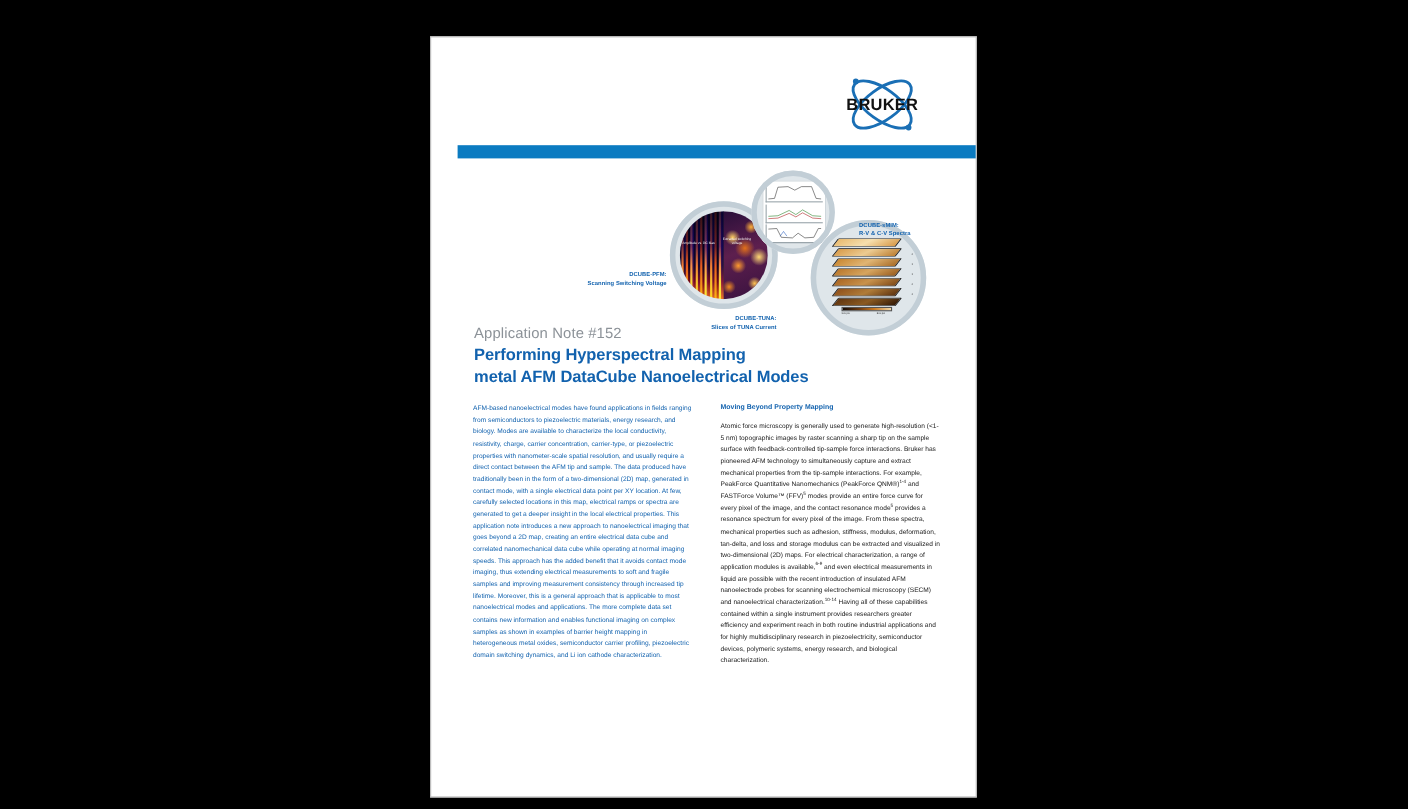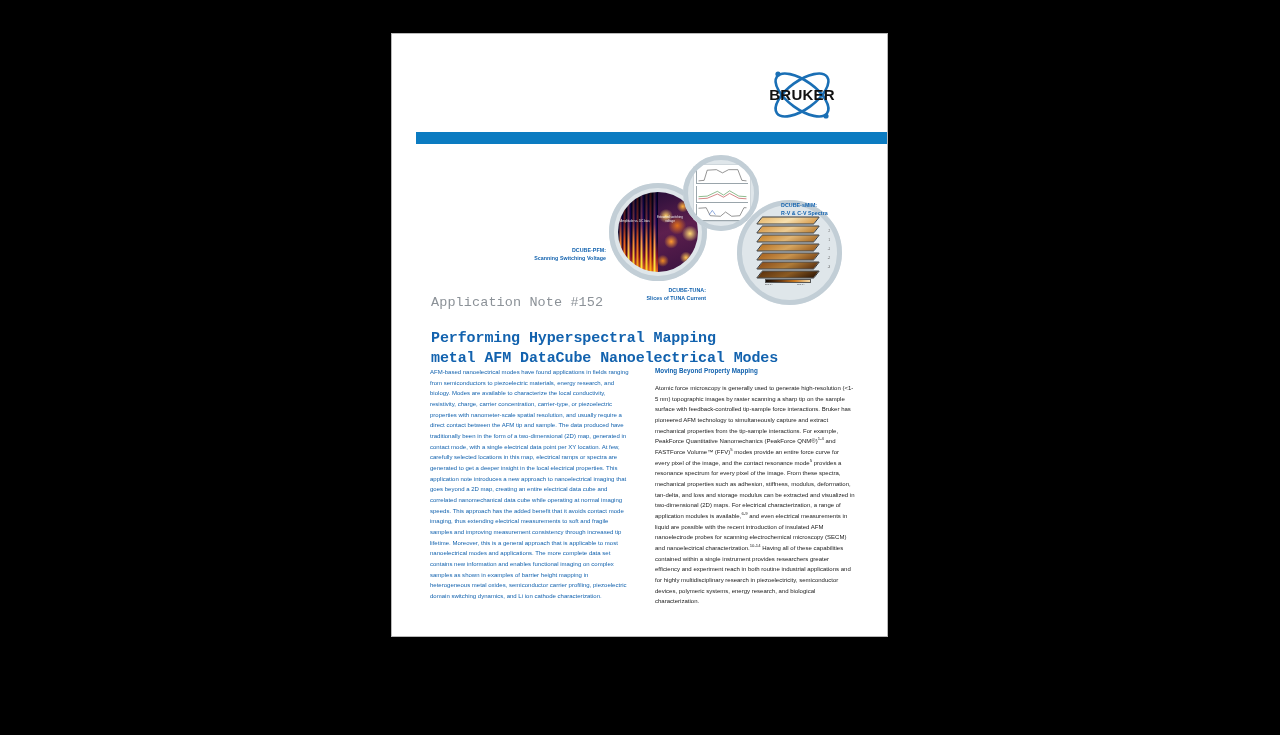--- a/index.html
+++ b/index.html
@@ -7,21 +7,21 @@
     margin: 0; padding: 0;
     width: 1280px; height: 735px;
     background: #000000;
     font-family: "Liberation Sans", sans-serif;
     overflow: hidden;
   }
 
   #page {
     position: absolute;
     left: 391px; top: 33px;
-    width: 497px; height: 604px;
+    width: 497px; height: 692px;
     background: #ffffff;
     border: 1px solid #b9b9b9;
     overflow: hidden;
   }
 
   
   .logo-wrap {
     position: absolute;
     left: 355px; top: 26px;
     width: 110px; height: 70px;
@@ -162,34 +162,34 @@
     font-size: 5.3px;
     font-weight: bold;
     line-height: 1.5;
     letter-spacing: .05px;
   }
   #lab-pfm { left: 106px; top: 95px; width: 108px; text-align: right; }
   #lab-smim { left: 389px; top: 50px; width: 110px; text-align: left; }
   #lab-tuna { left: 206px; top: 135px; width: 108px; text-align: right; }
 
   
-  .title-block { position: absolute; left: 39px; top: 261px; width: 420px; font-family: Liberation Mono, monospace; }
+  .title-block { position: absolute; left: 39px; top: 261px; width: 420px; }
   .appnote {
     color: #8c9298;
     font-size: 13.5px;
     font-weight: normal;
     letter-spacing: .1px;
     line-height: 1.2;
   }
   .maintitle {
     color: #1262ae;
     font-size: 15px;
     font-weight: bold;
     line-height: 1.3;
-    margin-top: 18px;
+    margin-top: 2px;
     letter-spacing: -.1px;
   }
 
   
   .cols {
     position: absolute;
     left: 38px; top: 333px;
     width: 426px;
     display: flex;
     gap: 25px;

